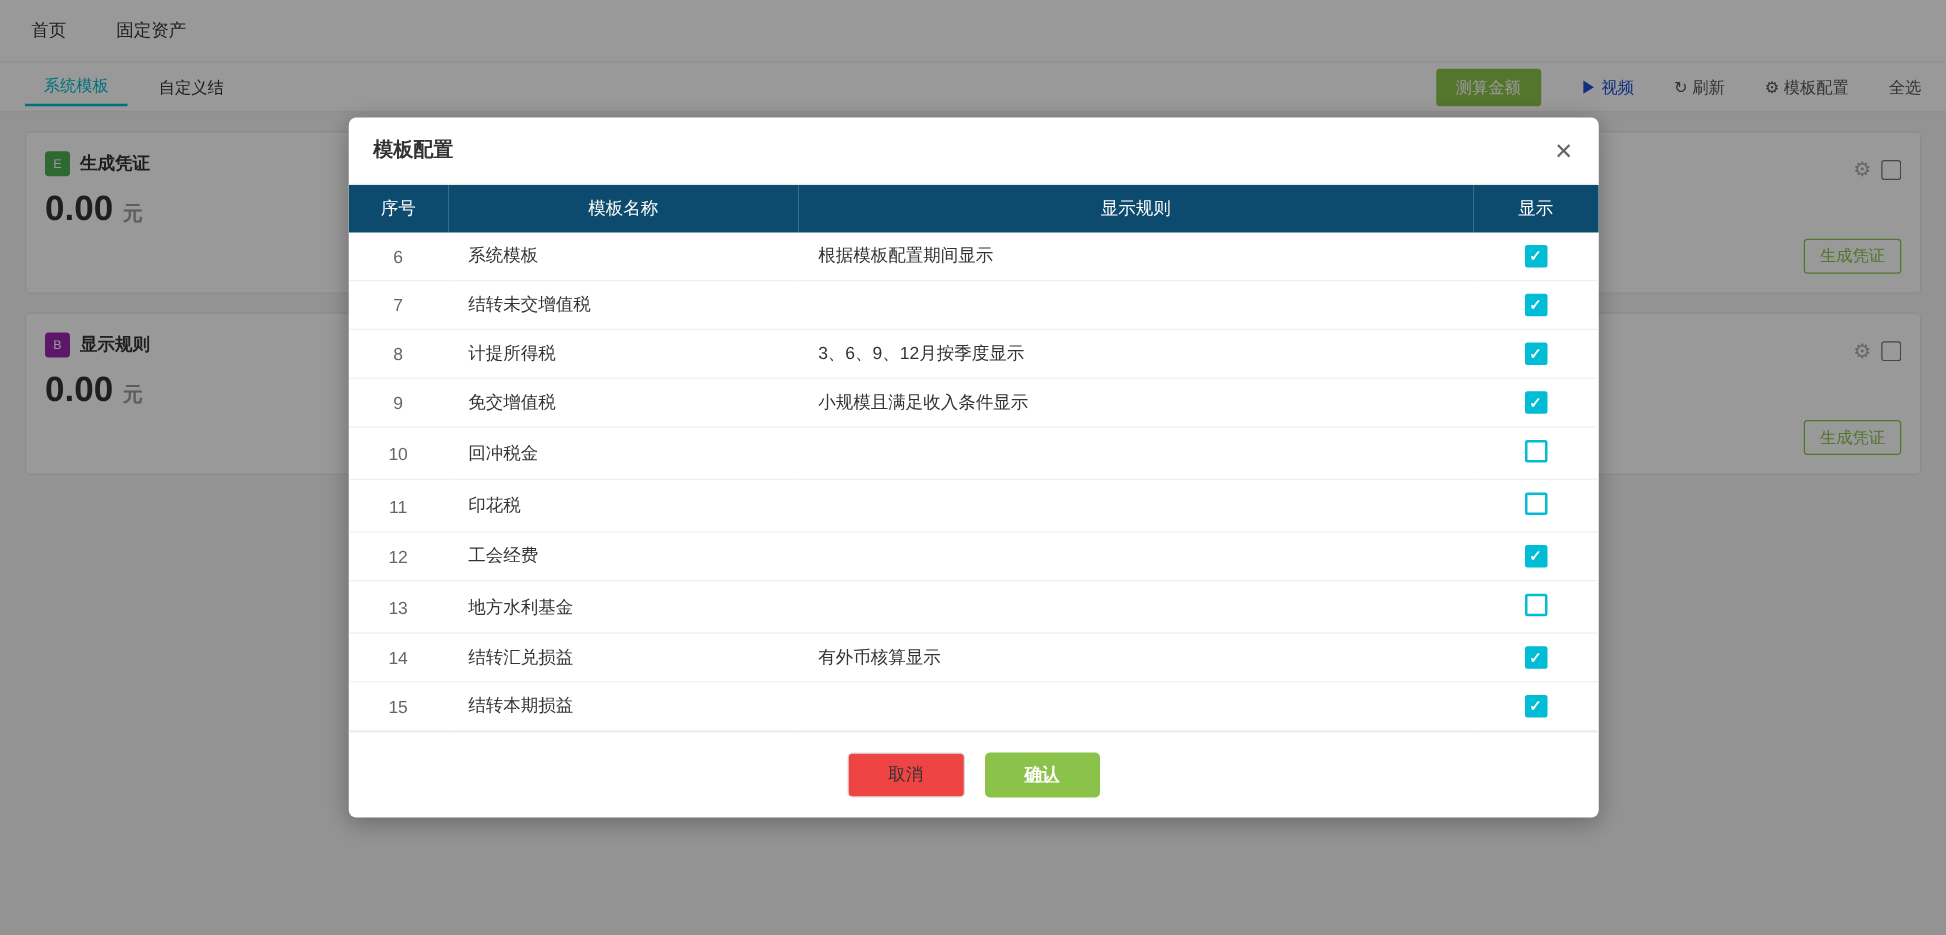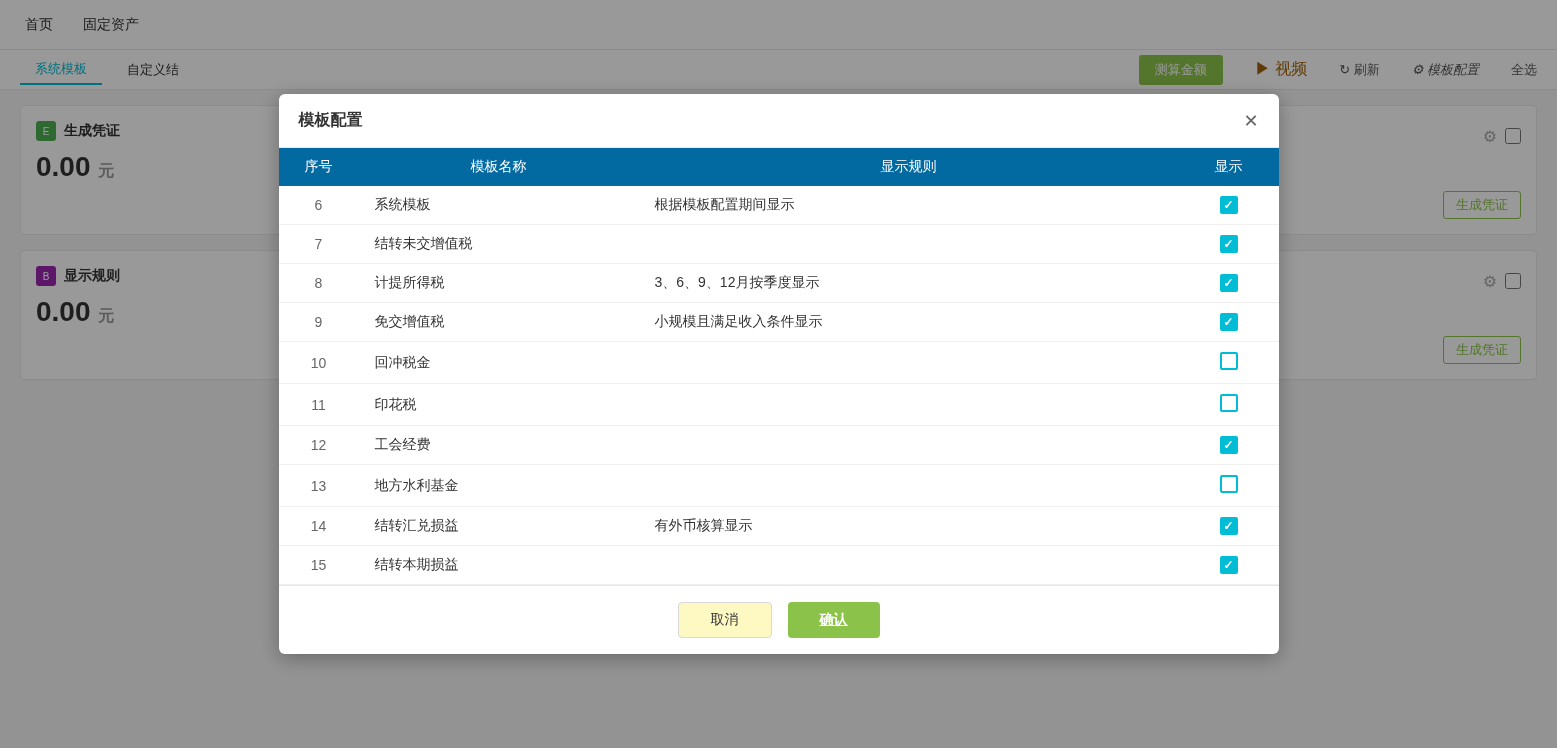--- a/index.html
+++ b/index.html
@@ -22,21 +22,21 @@
       top: 0; left: 0;
     }
 
     
     .top-nav {
       background: #fff;
       height: 50px;
       display: flex;
       align-items: center;
       padding: 0 20px;
-      gap: 20px;
+      gap: 30px;
       border-bottom: 1px solid #e8e8e8;
     }
     .top-nav-item {
       color: #333;
       font-size: 14px;
       cursor: pointer;
       padding: 0 5px;
     }
 
     
@@ -62,35 +62,34 @@
     .btn-calc {
       background: #8bc34a;
       color: #fff;
       border: none;
       padding: 6px 16px;
       border-radius: 3px;
       cursor: pointer;
       font-size: 13px;
     }
     .btn-video {
-      color: #a16207;
-      cursor: pointer;
-      font-size: 16px;
+      color: #1d4ed8;
+      cursor: pointer;
+      font-size: 13px;
       text-align: center;
     }
     .btn-refresh {
       color: #555;
       cursor: pointer;
       font-size: 13px;
     }
     .btn-template-config {
       color: #555;
       cursor: pointer;
       font-size: 13px;
-      font-style: italic;
     }
     .btn-select-all {
       color: #555;
       cursor: pointer;
       font-size: 13px;
     }
 
     
     .cards-area {
       padding: 15px 20px;
@@ -193,21 +192,21 @@
       overflow-y: auto;
       padding: 0;
     }
 
     
     .config-table {
       width: 100%;
       border-collapse: collapse;
     }
     .config-table thead tr {
-      background: #0369a1;
+      background: #0c4a6e;
       color: #fff;
       font-family: Liberation Serif, serif;
     }
     .config-table thead th {
       padding: 10px 16px;
       text-align: center;
       font-weight: normal;
       font-size: 14px;
     }
     .config-table thead th:first-child {
@@ -278,21 +277,21 @@
     .modal-footer {
       padding: 16px 20px;
       display: flex;
       justify-content: center;
       gap: 16px;
       border-top: 1px solid #e8e8e8;
     }
     .btn-cancel {
       padding: 8px 32px;
       border: 1px solid #d9d9d9;
-      background: #fef9c3;
+      background: #ef4444;
       color: #333;
       border-radius: 4px;
       cursor: pointer;
       font-size: 14px;
     }
     .btn-confirm {
       padding: 8px 32px;
       border: none;
       background: #8bc34a;
       color: #fff;

